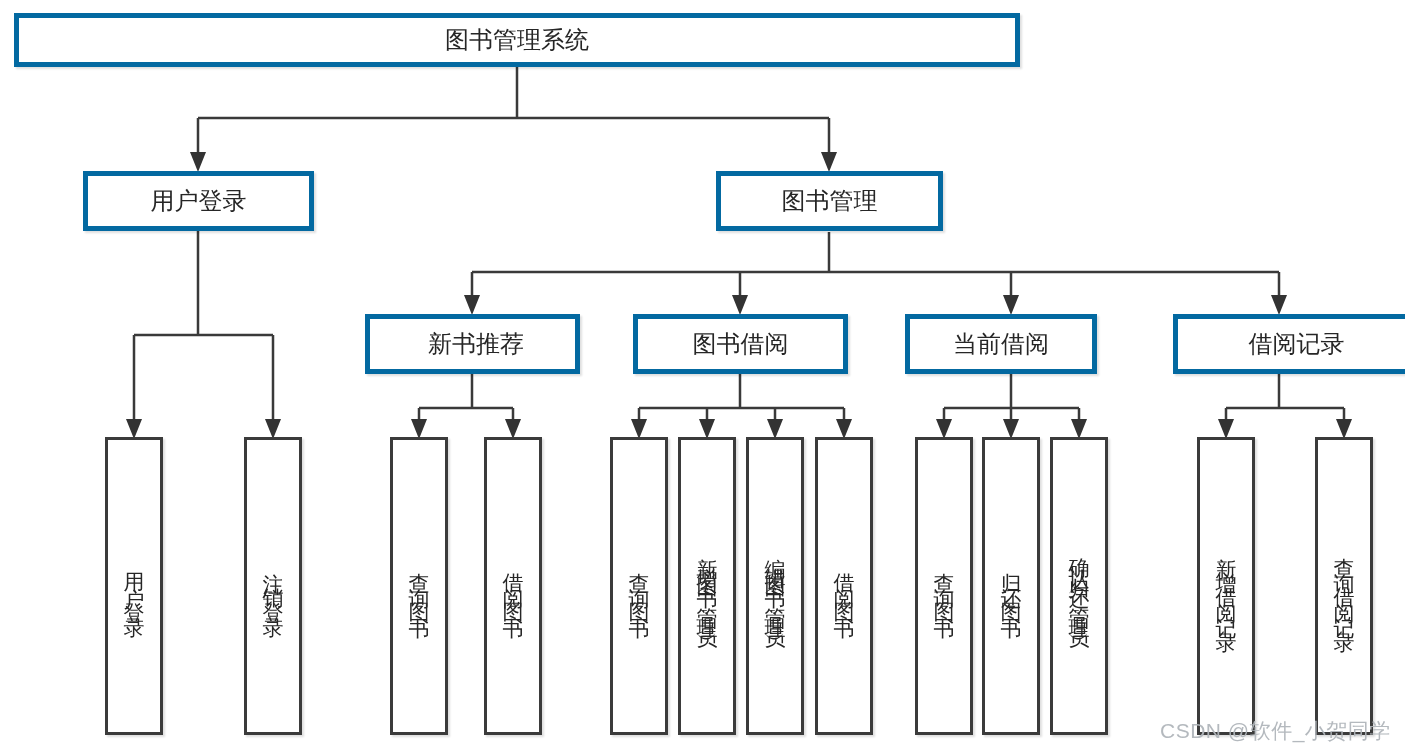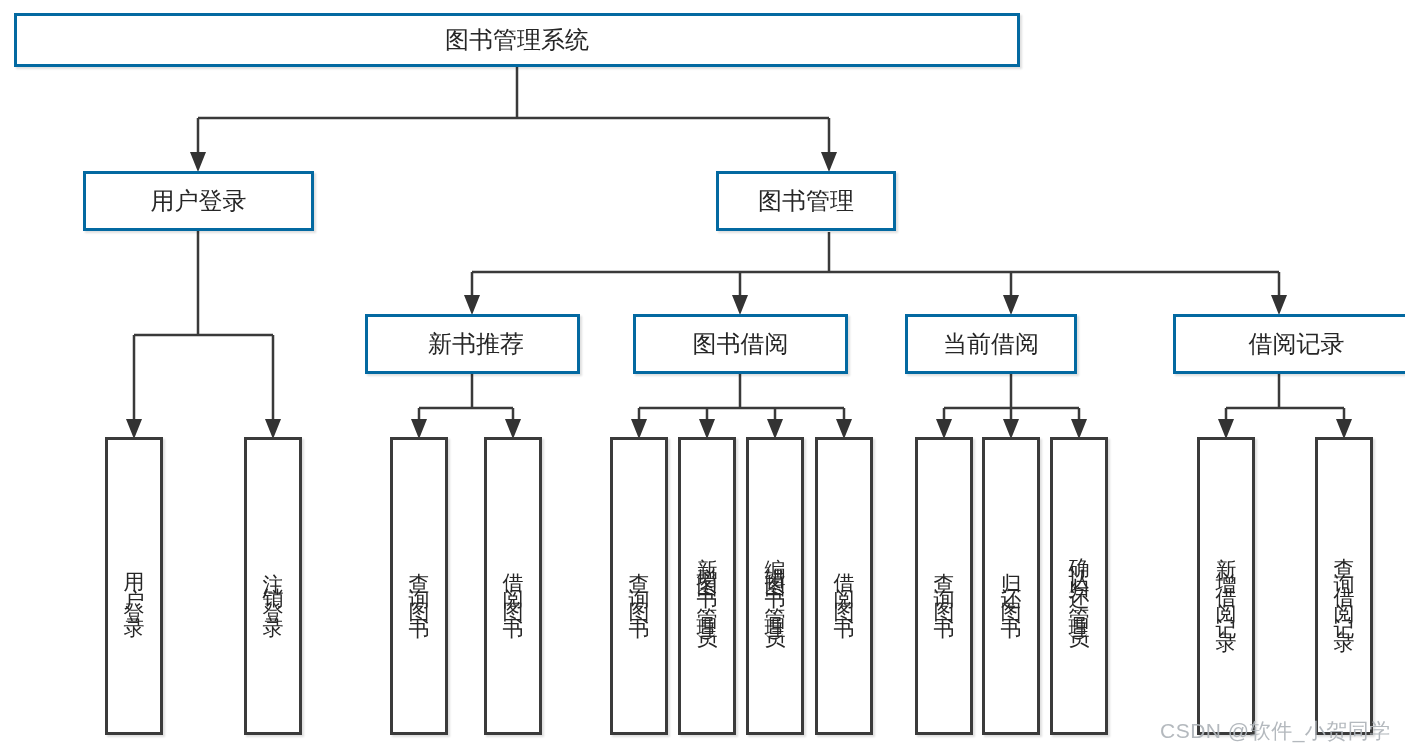--- a/index.html
+++ b/index.html
@@ -3,21 +3,21 @@
 <meta charset="utf-8">
 <style>
   html,body{margin:0;padding:0;background:#ffffff;}
   .canvas{
     position:relative;width:1405px;height:747px;background:#ffffff;
     font-family:"Liberation Sans",sans-serif;overflow:hidden;
   }
   .connectors{position:absolute;left:0;top:0;width:1405px;height:747px;z-index:1;}
   .hbox{
     position:absolute;box-sizing:border-box;background:#ffffff;
-    border:3px solid #0369a1;display:flex;align-items:center;justify-content:center;
+    border:5px solid #0369a1;display:flex;align-items:center;justify-content:center;
     font-size:24px;color:#262626;z-index:2;
     box-shadow:2px 2px 2px rgba(0,0,0,0.13);
     white-space:nowrap;
   }
   .vbox{
     position:absolute;box-sizing:border-box;background:#ffffff;
     border:3px solid #3b3b3b;display:flex;align-items:center;justify-content:center;
     z-index:2;box-shadow:2px 2px 2px rgba(0,0,0,0.13);
     width:58px;top:437px;height:298px;
   }
@@ -76,31 +76,31 @@
     </g>
   </svg>
 
   <div class="hbox" style="left:14px;top:13px;width:1006px;height:54px;">
     <span>图书管理系统</span>
   </div>
 
   <div class="hbox" style="left:83px;top:171px;width:231px;height:60px;">
     <span>用户登录</span>
   </div>
-  <div class="hbox" style="left:716px;top:171px;width:180px;height:60px;">
+  <div class="hbox" style="left:716px;top:171px;width:227px;height:60px;">
     <span>图书管理</span>
   </div>
 
   <div class="hbox" style="left:365px;top:314px;width:215px;height:60px;padding-left:7px;">
     <span>新书推荐</span>
   </div>
   <div class="hbox" style="left:633px;top:314px;width:215px;height:60px;justify-content:center;">
     <span>图书借阅</span>
   </div>
-  <div class="hbox" style="left:905px;top:314px;width:172px;height:60px;">
+  <div class="hbox" style="left:905px;top:314px;width:192px;height:60px;">
     <span>当前借阅</span>
   </div>
   <div class="hbox" style="left:1173px;top:314px;width:247px;height:60px;">
     <span>借阅记录</span>
   </div>
 
   <div class="vbox" style="left:105px;">
     <span>用户登录</span>
   </div>
   <div class="vbox" style="left:244px;">

